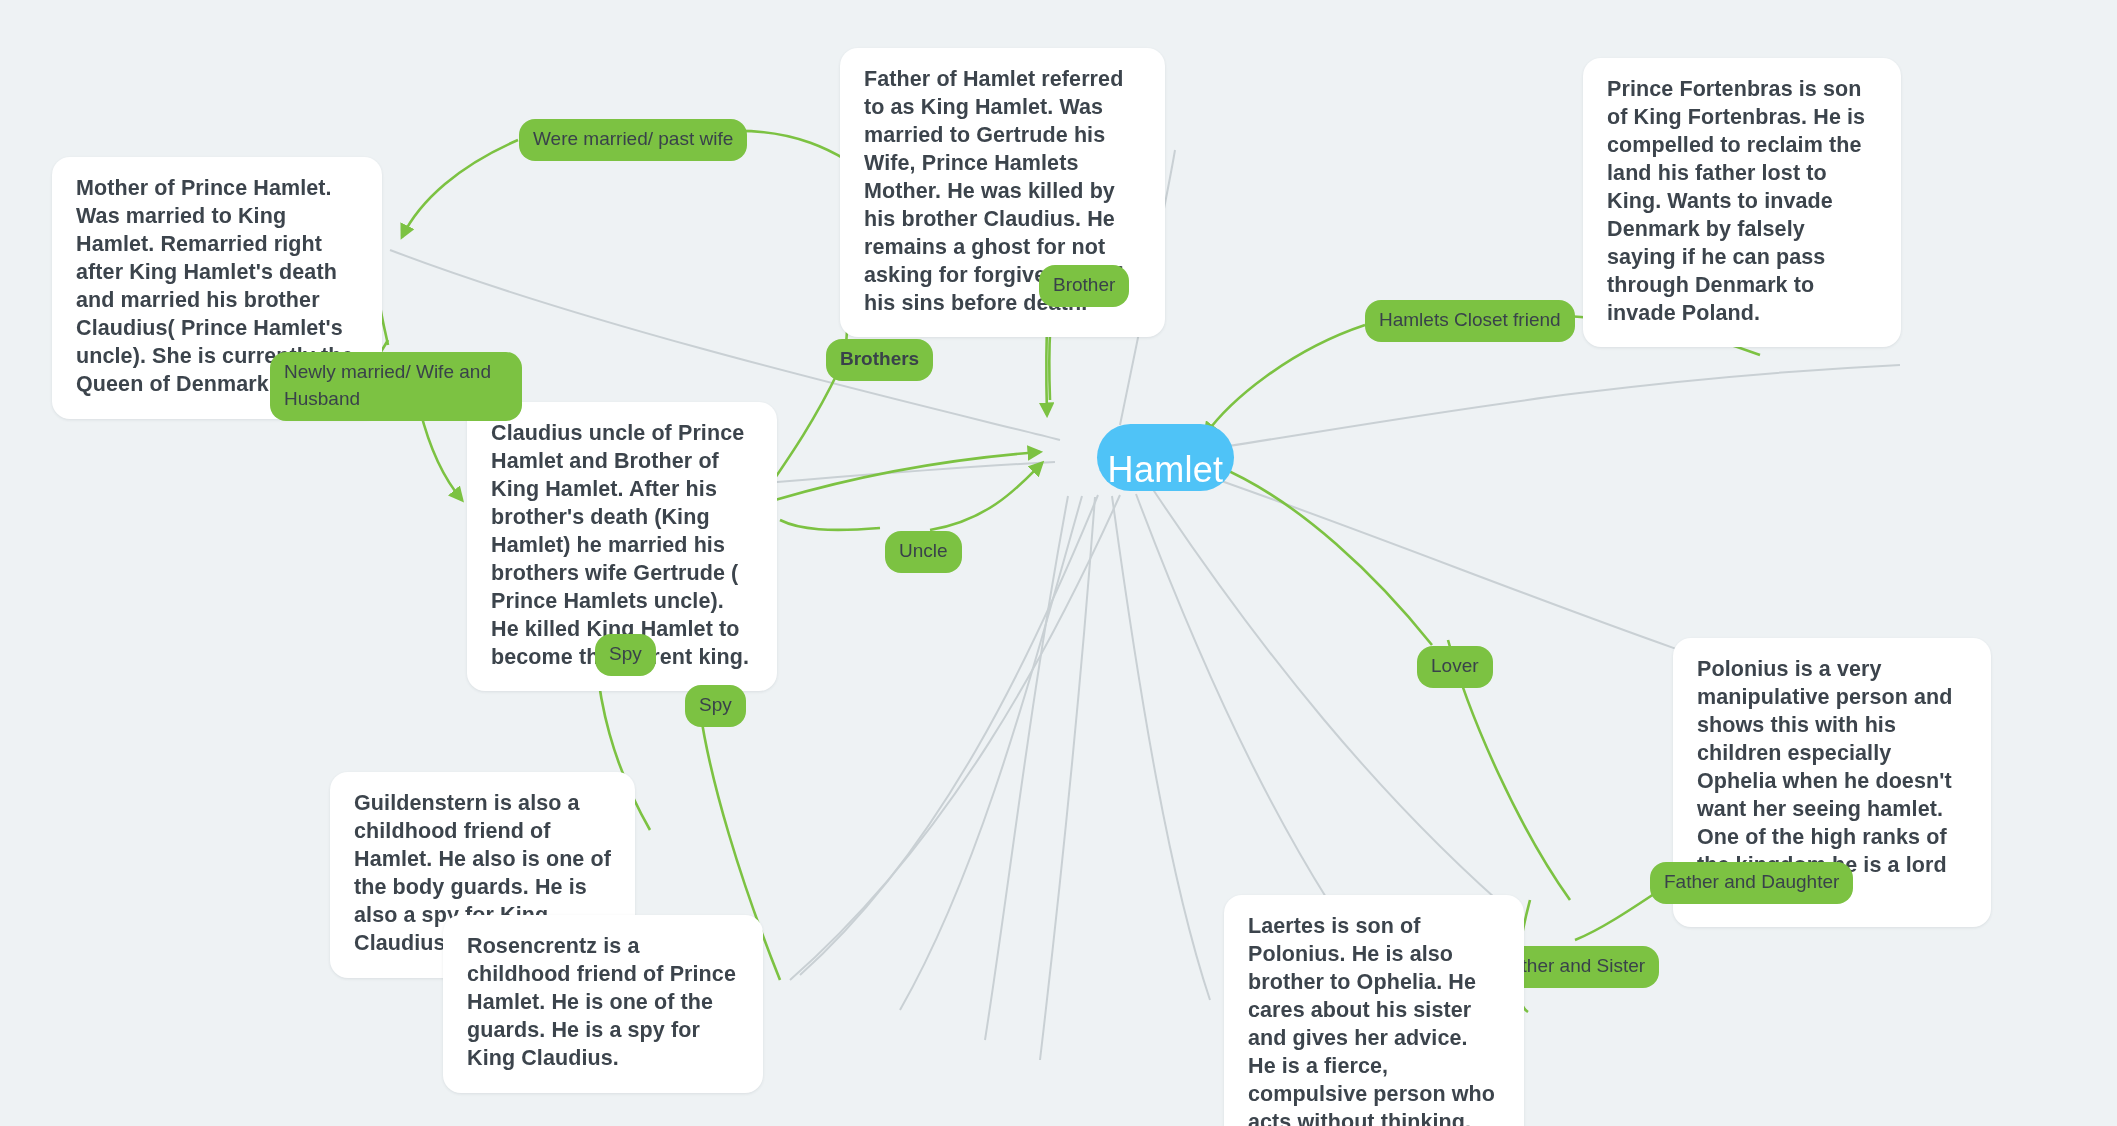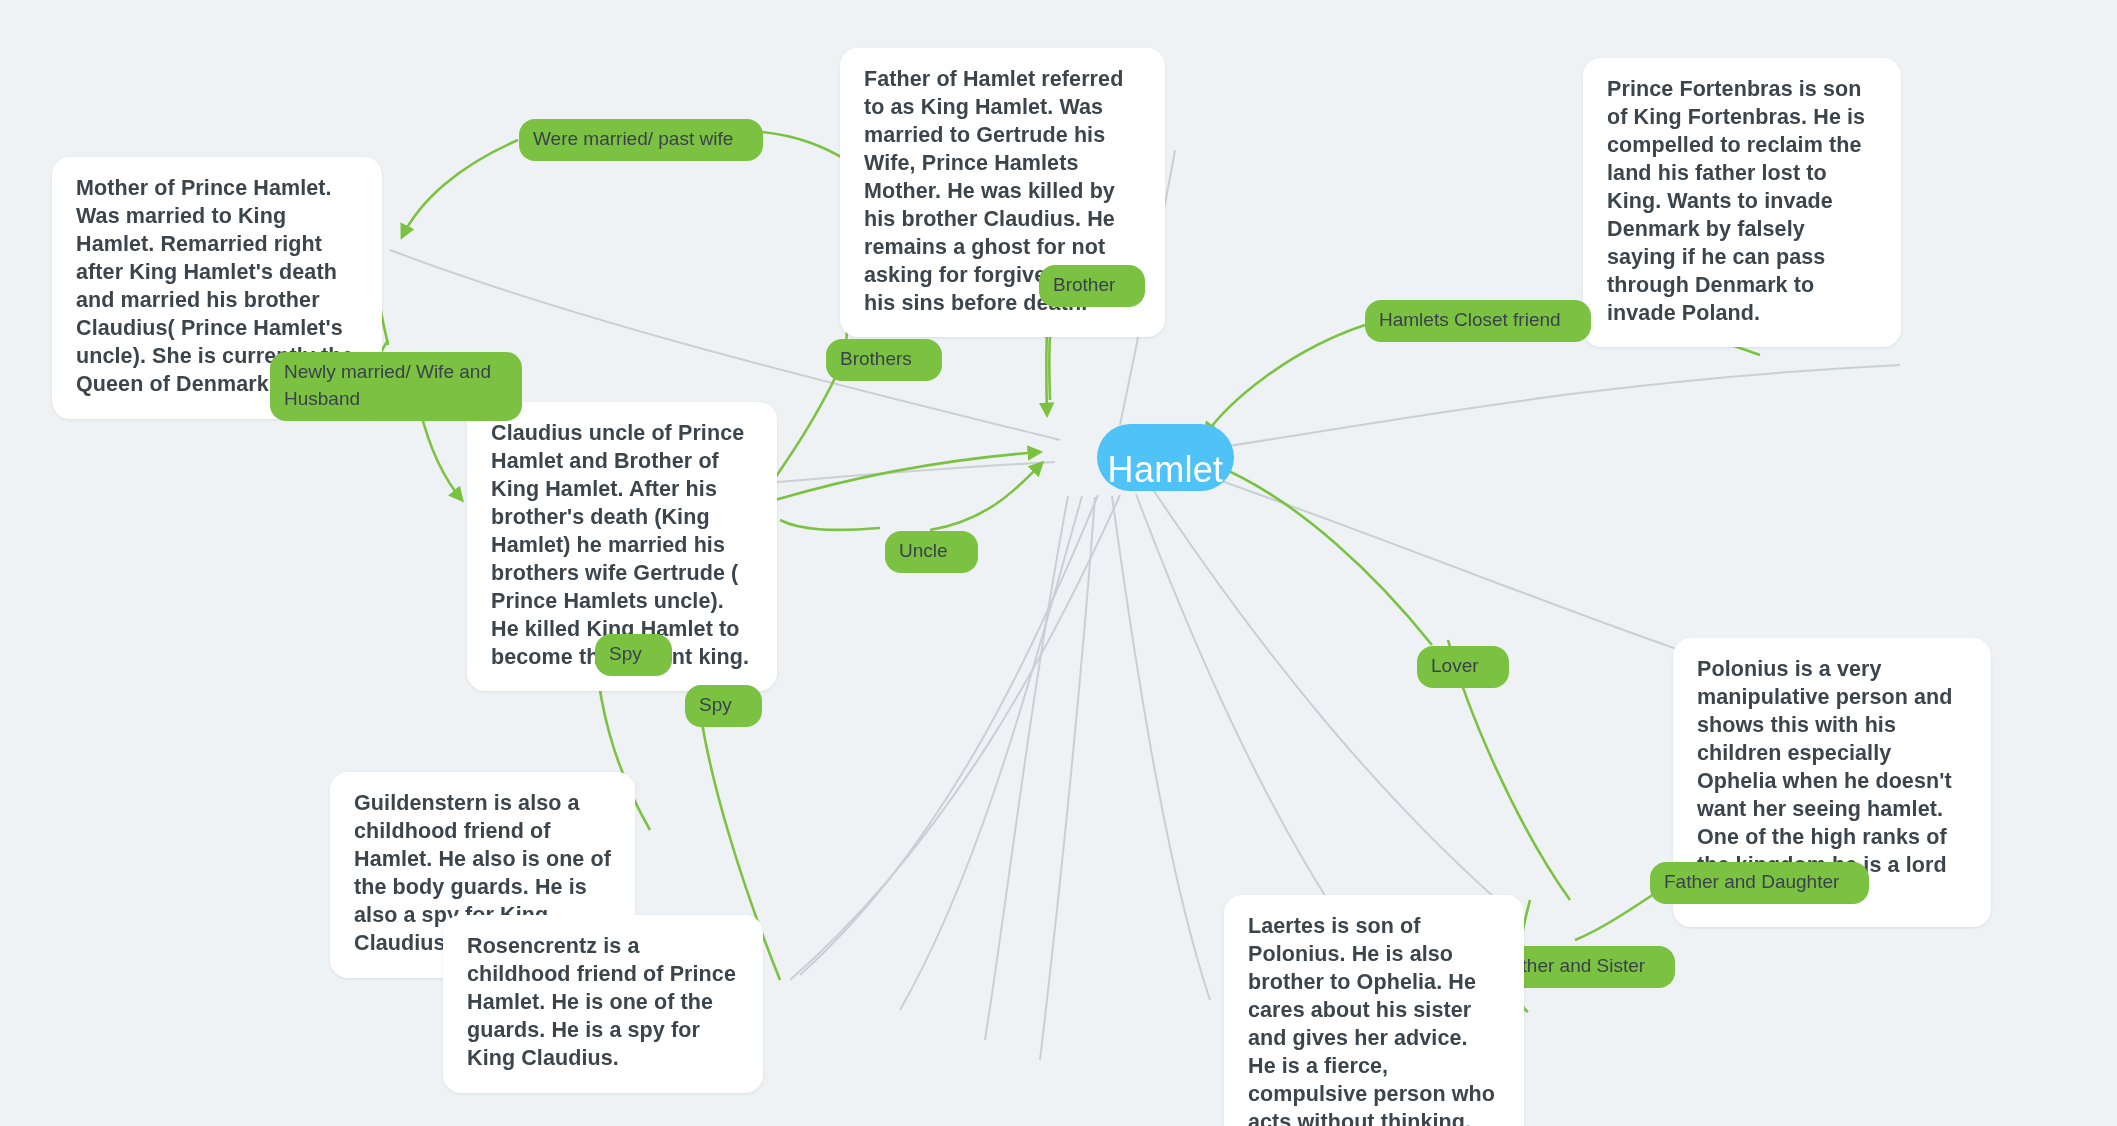--- a/index.html
+++ b/index.html
@@ -37,21 +37,21 @@
     box-shadow: 0 1px 3px rgba(40,55,70,.10);
     z-index: 5;
   }
 
   
   .pill {
     position: absolute;
     background: #7ac943;
     background: #7cc242;
     border-radius: 16px;
-    padding: 7px 30px 8px 14px;
+    padding: 7px 14px 8px 14px;
     color: #39424a;
     font-size: 19px;
     line-height: 1.42;
     font-weight: normal;
     white-space: nowrap;
     z-index: 6;
   }
   .pill.wrap { white-space: normal; }
   .pill.behind { z-index: 4; }
 
@@ -178,21 +178,21 @@
 
 
   <div class="pill" style="left:519px; top:119px;">
     <span>Were married/ past wife</span>
   </div>
 
   <div class="pill" style="left:1039px; top:265px;">
     <span>Brother</span>
   </div>
 
-  <div class="pill" style="left:826px; top:339px;">
+  <div class="pill" style="left:826px; top:339px;font-weight:bold;">
     <span>Brothers</span>
   </div>
 
   <div class="pill wrap" style="left:258px; top:352px; width:252px;margin-left:12px;">
     <span>Newly married/ Wife and Husband</span>
   </div>
 
   <div class="pill" style="left:885px; top:515px;margin-top:16px;">
     <span>Uncle</span>
   </div>

